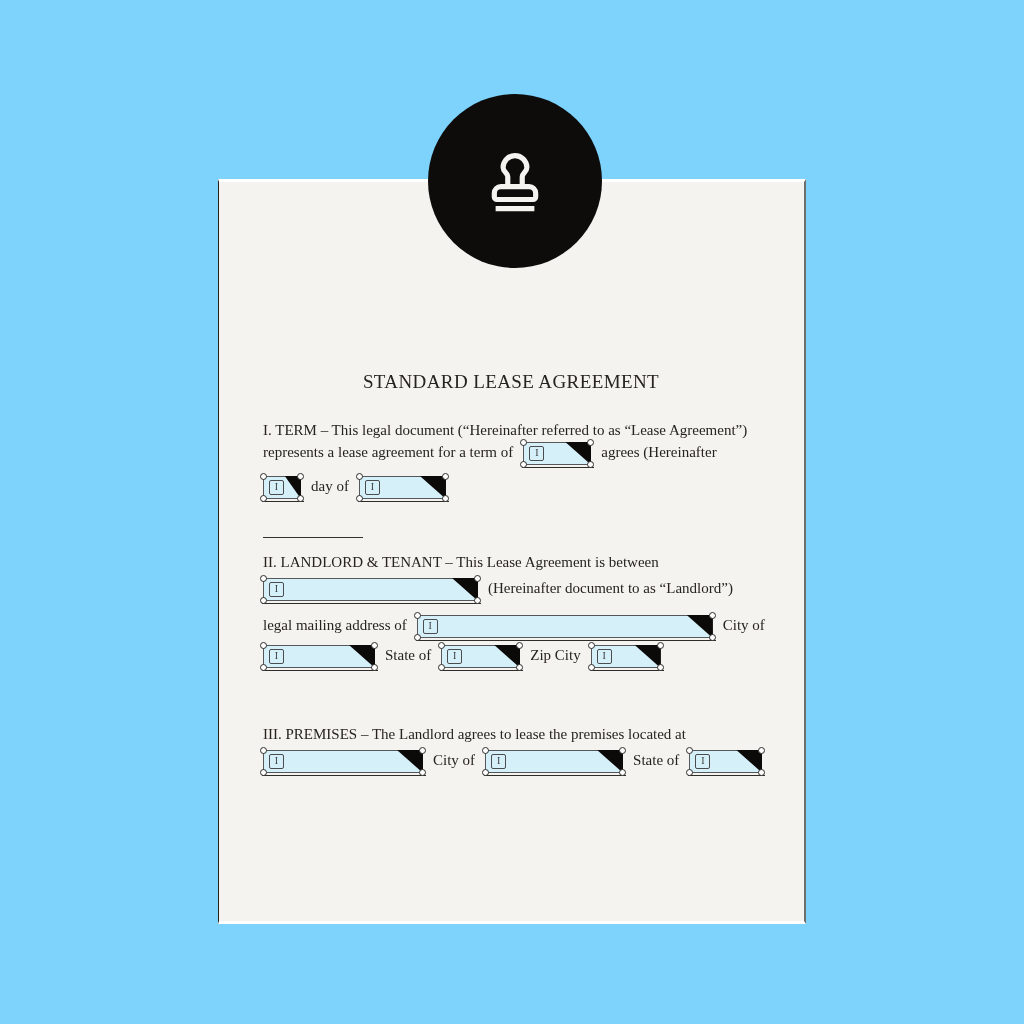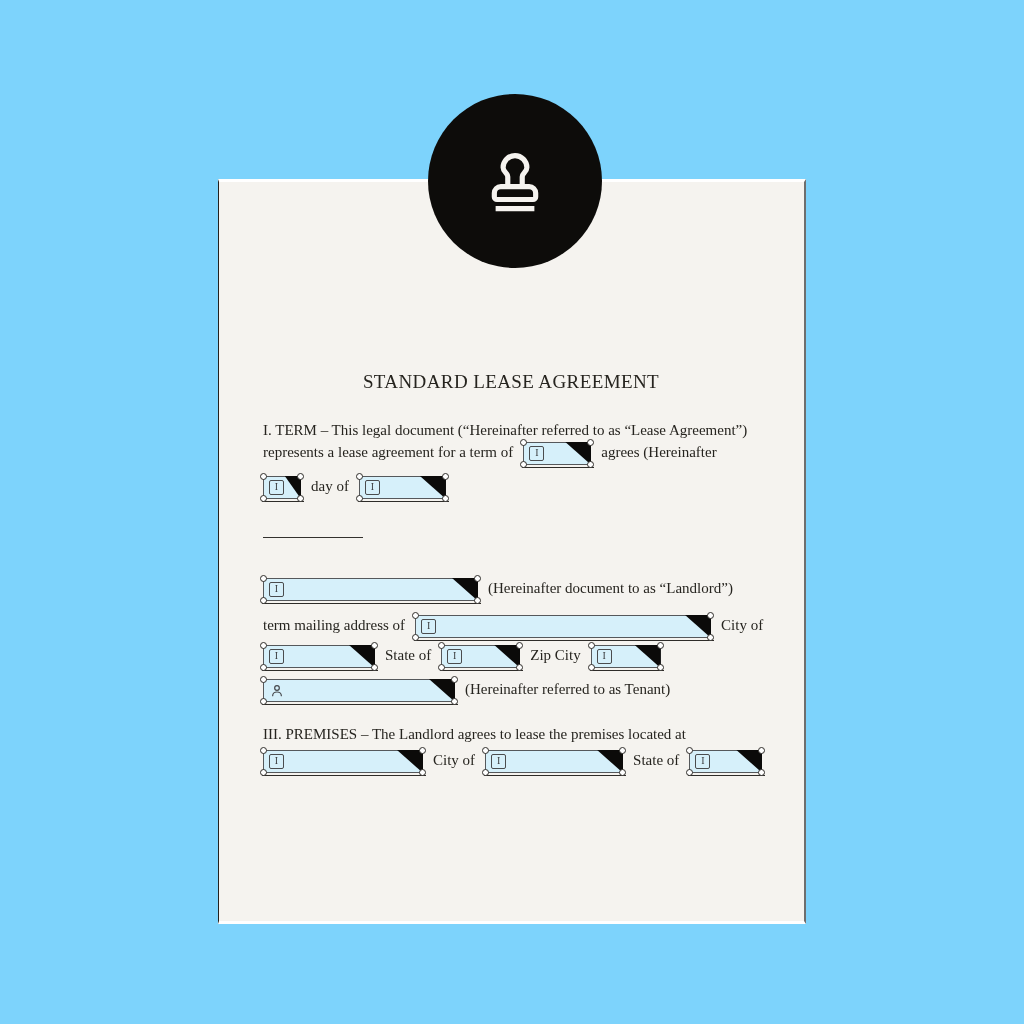--- a/index.html
+++ b/index.html
@@ -84,35 +84,36 @@
         <span class="tri"></span>
         <span class="handle h-tl"></span>
         <span class="handle h-tr"></span>
         <span class="handle h-bl"></span>
         <span class="handle h-br"></span>
       </span>
     </div>
 
     <div class="divider"></div>
 
+    <div class="tline" style="top:370px">II. LANDLORD &amp; TENANT – This Lease Agreement is between</div>
 
     <div class="row" style="top:396px">
       <span class="field" style="width:215px">
         <span class="fbadge">I</span>
         <span class="tri"></span>
         <span class="handle h-tl"></span>
         <span class="handle h-tr"></span>
         <span class="handle h-bl"></span>
         <span class="handle h-br"></span>
       </span>
       <span class="t">(Hereinafter document to as “Landlord”)</span>
     </div>
 
     <div class="row" style="top:433px">
-      <span class="t">term mailing address of</span>
+      <span class="t">legal mailing address of</span>
       <span class="field" style="width:296px">
         <span class="fbadge">I</span>
         <span class="tri"></span>
         <span class="handle h-tl"></span>
         <span class="handle h-tr"></span>
         <span class="handle h-bl"></span>
         <span class="handle h-br"></span>
       </span>
       <span class="t">City of</span>
     </div>
@@ -139,36 +140,20 @@
       <span class="field" style="width:70px">
         <span class="fbadge">I</span>
         <span class="tri"></span>
         <span class="handle h-tl"></span>
         <span class="handle h-tr"></span>
         <span class="handle h-bl"></span>
         <span class="handle h-br"></span>
       </span>
     </div>
 
-    <div class="row" style="top:497px">
-      <span class="field" style="width:192px">
-        <span class="picon">
-          <svg width="16" height="16" viewBox="0 0 24 24" fill="none" stroke="#45474a" stroke-width="1.8" stroke-linecap="round">
-            <circle cx="12" cy="7.5" r="3.5"></circle>
-            <path d="M5.5 19a6.5 5.5 0 0 1 13 0"></path>
-          </svg>
-        </span>
-        <span class="tri"></span>
-        <span class="handle h-tl"></span>
-        <span class="handle h-tr"></span>
-        <span class="handle h-bl"></span>
-        <span class="handle h-br"></span>
-      </span>
-      <span class="t">(Hereinafter referred to as Tenant)</span>
-    </div>
 
     <div class="tline" style="top:542px">III. PREMISES – The Landlord agrees to lease the premises located at</div>
 
     <div class="row" style="top:568px">
       <span class="field" style="width:160px">
         <span class="fbadge">I</span>
         <span class="tri"></span>
         <span class="handle h-tl"></span>
         <span class="handle h-tr"></span>
         <span class="handle h-bl"></span>

